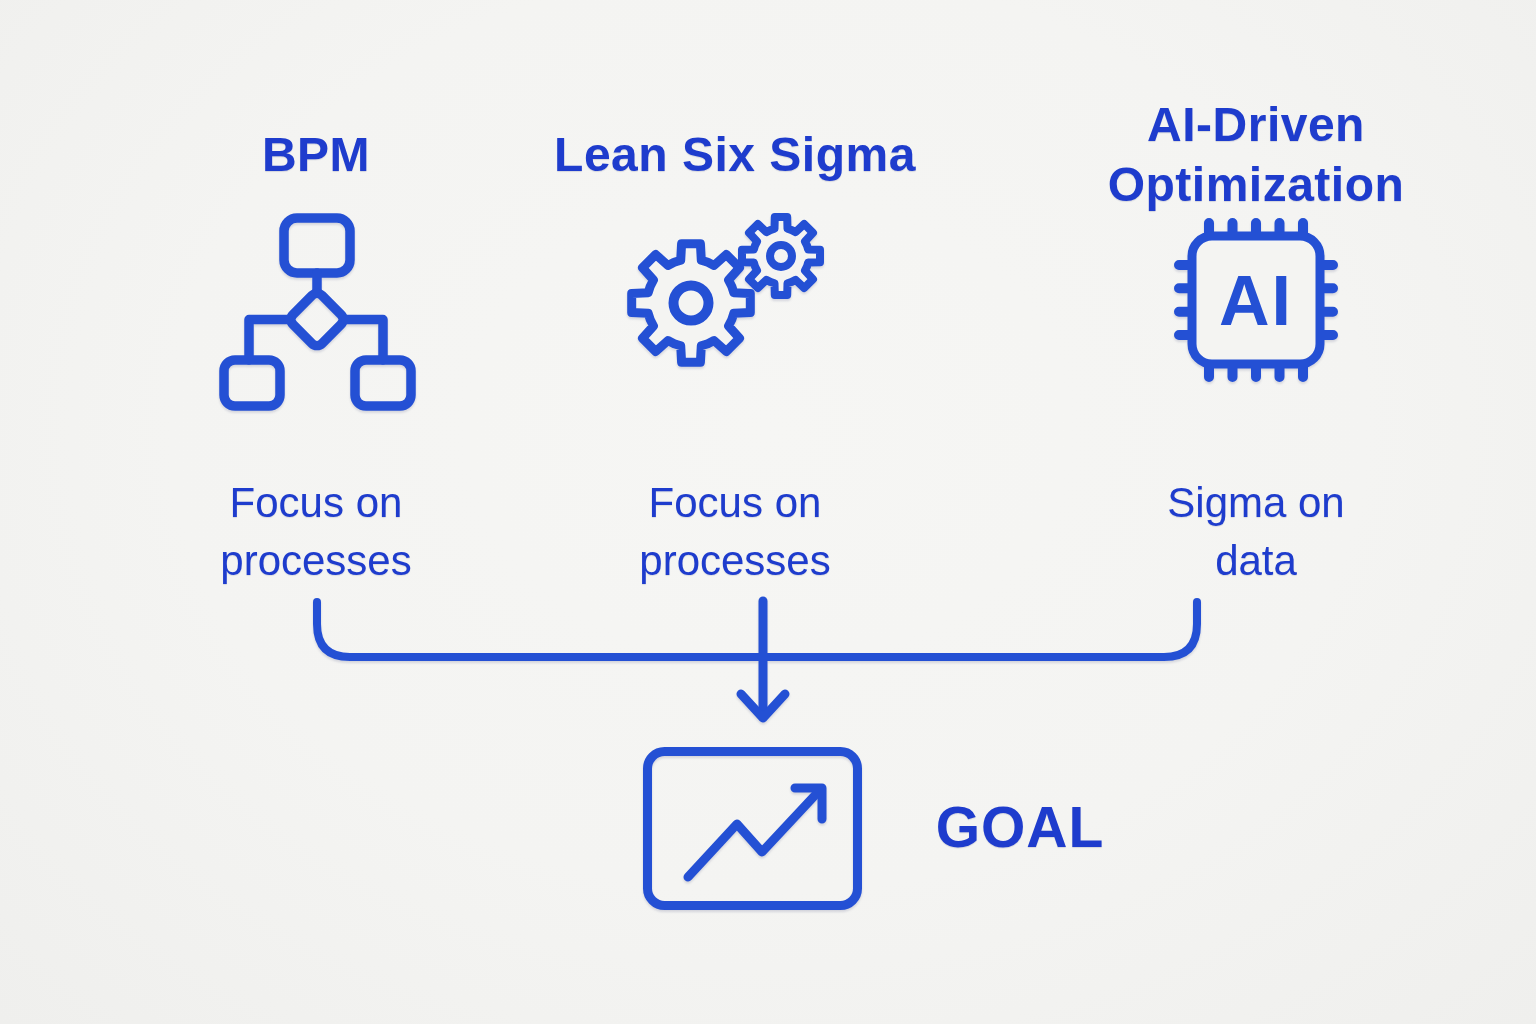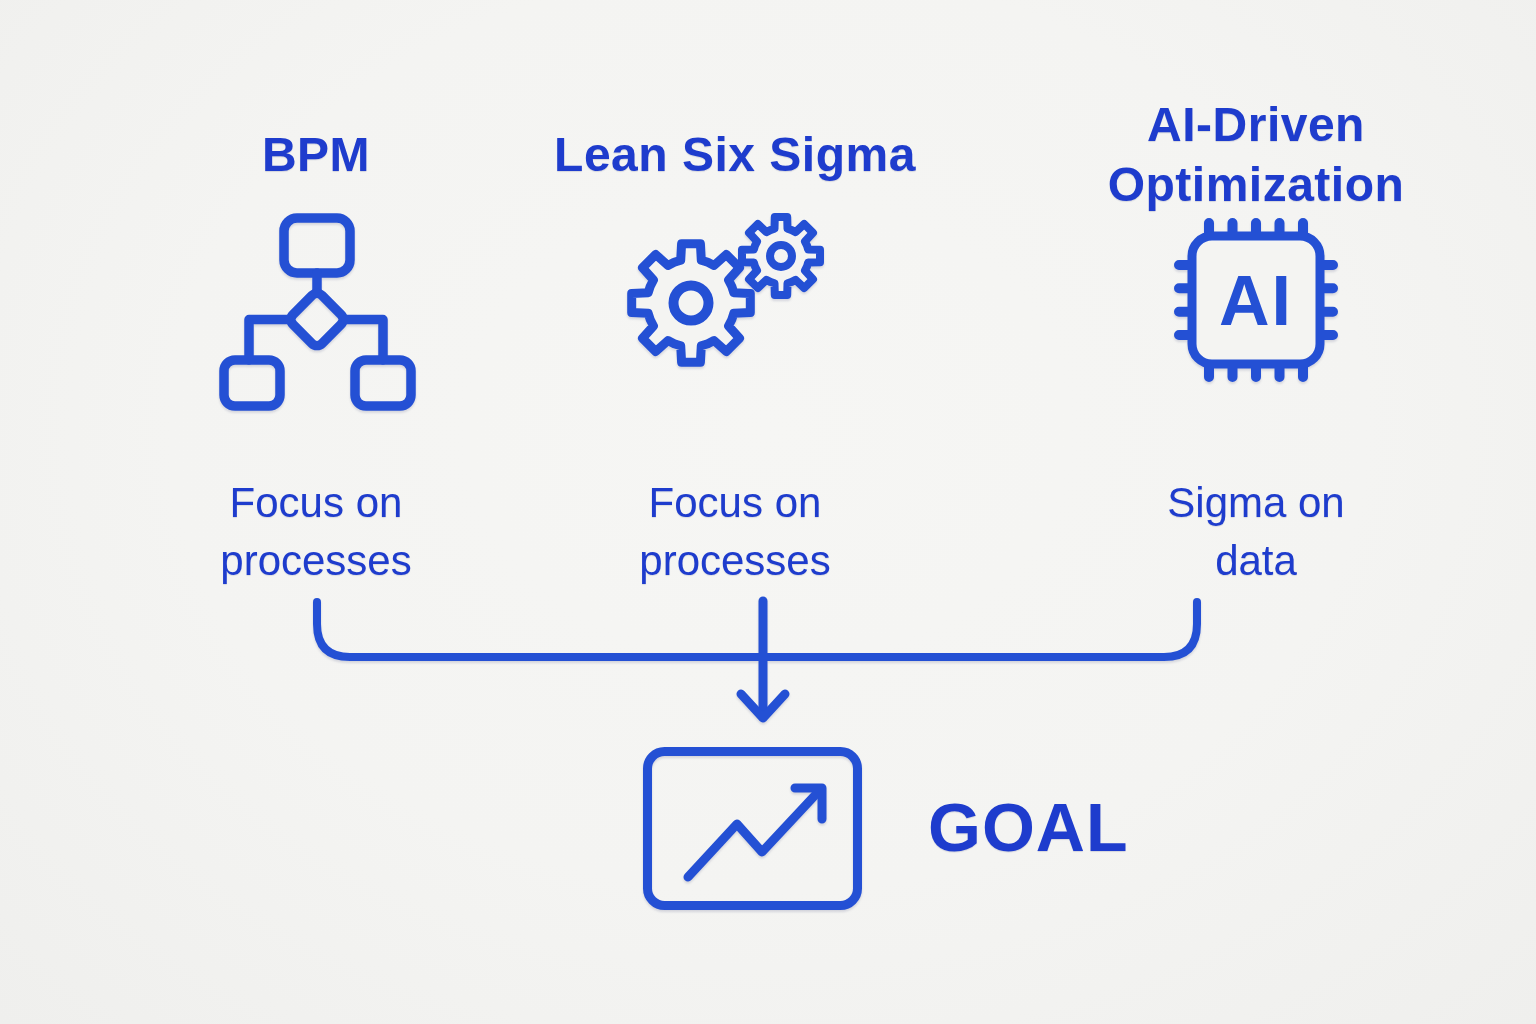--- a/index.html
+++ b/index.html
@@ -50,21 +50,21 @@
   .gearfill{fill:var(--bg);}
   .chip-text{
     fill:var(--blue-line);
     font-family:"Liberation Sans", sans-serif;
     font-weight:700;font-size:70px;letter-spacing:2px;
   }
   .overlay{position:absolute;left:0;top:0;pointer-events:none;filter:drop-shadow(0 2px 1px rgba(25,35,95,.15));}
   .goal-icon{position:absolute;left:643px;top:747px;}
   .goal-label{
     position:absolute;left:928px;top:799px;width:184px;
-    font-size:68px;line-height:56px;font-weight:700;
+    font-size:57px;line-height:56px;font-weight:700;
     color:var(--blue-text);text-align:center;letter-spacing:1px;
     text-shadow:0 1px 1px rgba(20,30,90,.14);
   }
 </style>
 </head>
 <body>
 
 <div class="canvas">
 
   <section class="col" id="col-bpm">

